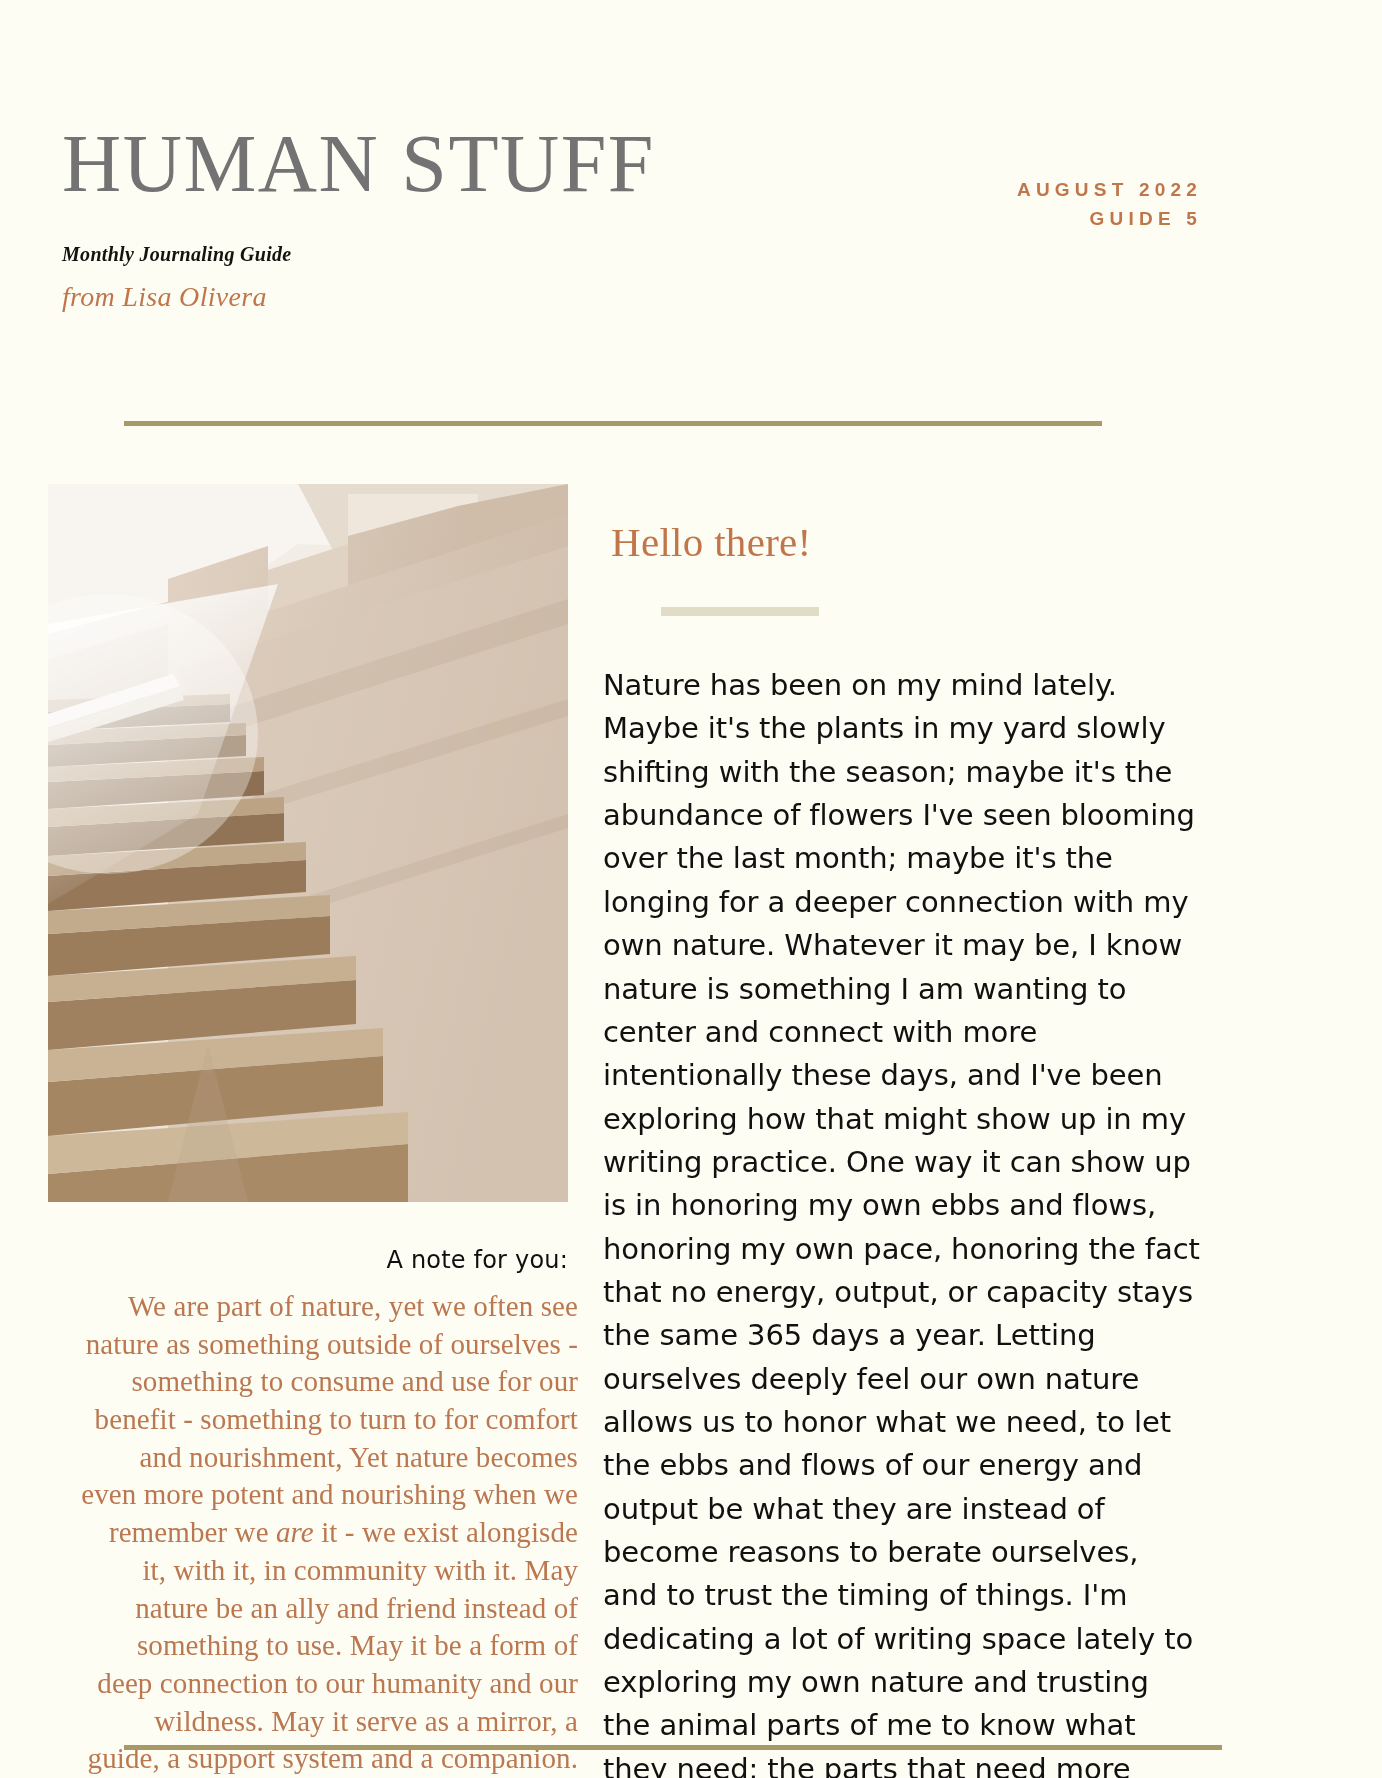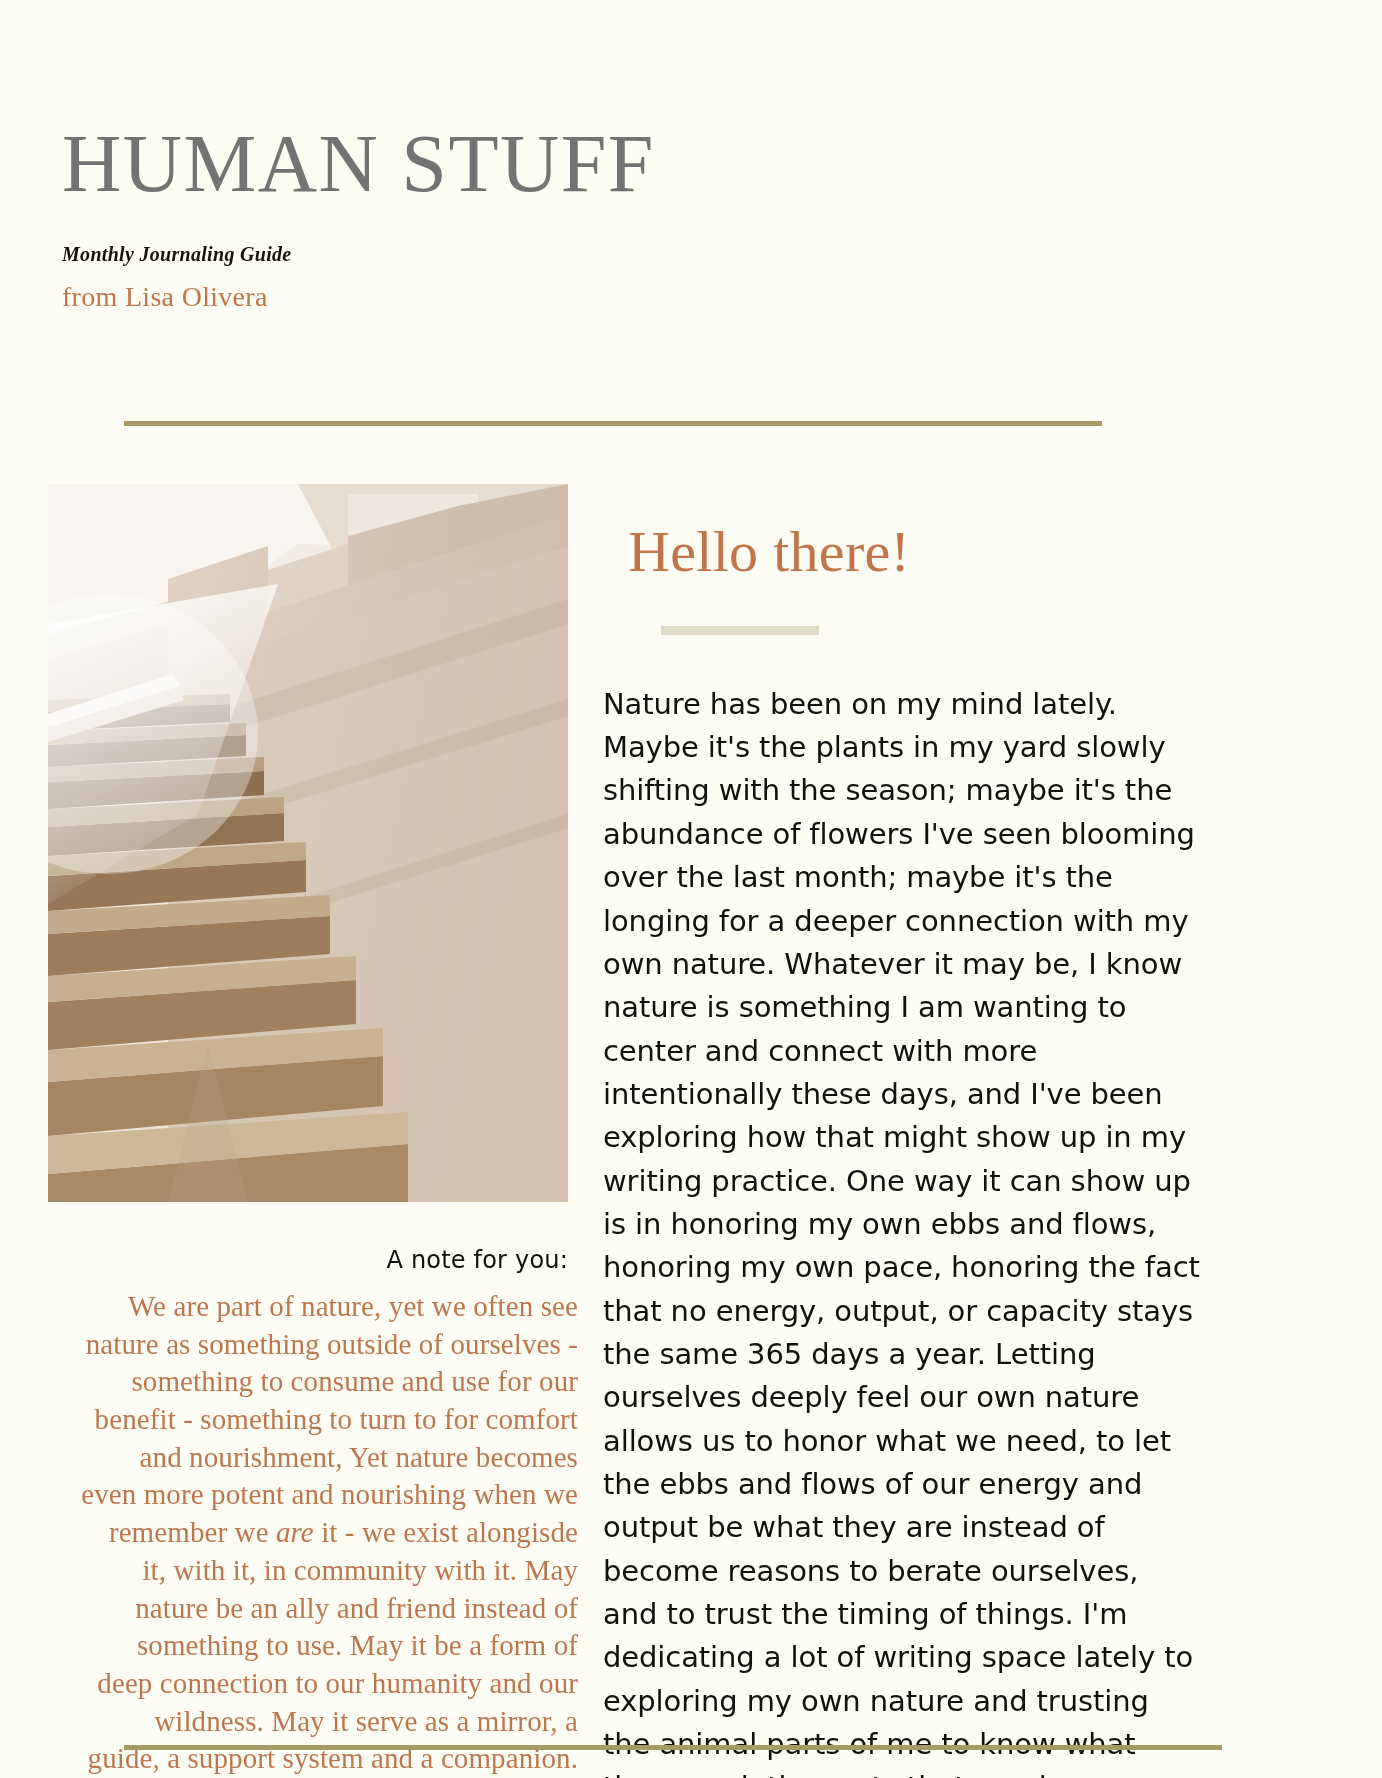--- a/index.html
+++ b/index.html
@@ -53,20 +53,21 @@
     line-height: 1.18;
     color: #16130f;
     letter-spacing: 0.3px;
     white-space: nowrap;
   }
   .byline {
     position: absolute;
     left: 62px;
     top: 280px;
     font-family: "Liberation Serif", "DejaVu Serif", serif;
+    font-style: italic;
     font-weight: 400;
     font-size: 28px;
     line-height: 1.18;
     color: #c0764a;
     letter-spacing: 0.3px;
     white-space: nowrap;
   }
   .issue-block {
     position: absolute;
     right: 180px;
@@ -142,26 +143,26 @@
 
   
   .right-col {
     position: absolute;
     left: 603px;
     top: 520px;
     width: 600px;
   }
   .hello {
     font-family: "Liberation Serif", "DejaVu Serif", serif;
-    font-size: 58px;
+    font-size: 41px;
     color: #c0764a;
     font-weight: 400;
     letter-spacing: 0.3px;
     line-height: 1.1;
-    margin-left: 25px;
+    margin-left: 8px;
   }
   .mini-rule {
     margin-top: 42px;
     margin-left: 58px;
     width: 158px;
     height: 9px;
     background: #e0dcc5;
   }
   .body-text {
     margin-top: 48px;
@@ -175,20 +176,24 @@
 </style>
 </head>
 <body>
 
 <div class="page">
 
   <div class="masthead">
     <div class="title">HUMAN STUFF</div>
     <div class="subtitle">Monthly Journaling Guide</div>
     <div class="byline">from Lisa Olivera</div>
+    <div class="issue-block">
+      <div class="issue-line">AUGUST 2022</div>
+      <div class="issue-line">GUIDE 5</div>
+    </div>
   </div>
 
   <div class="rule-top"></div>
 
   <div class="left-col">
     <div class="photo">
       <svg width="520" height="718" viewBox="0 0 520 718" xmlns="http://www.w3.org/2000/svg" aria-hidden="true">
         <defs>
           <linearGradient id="skyG" x1="0" y1="0" x2="0.6" y2="1">
             <stop offset="0%" stop-color="#f7f3ee"></stop>

